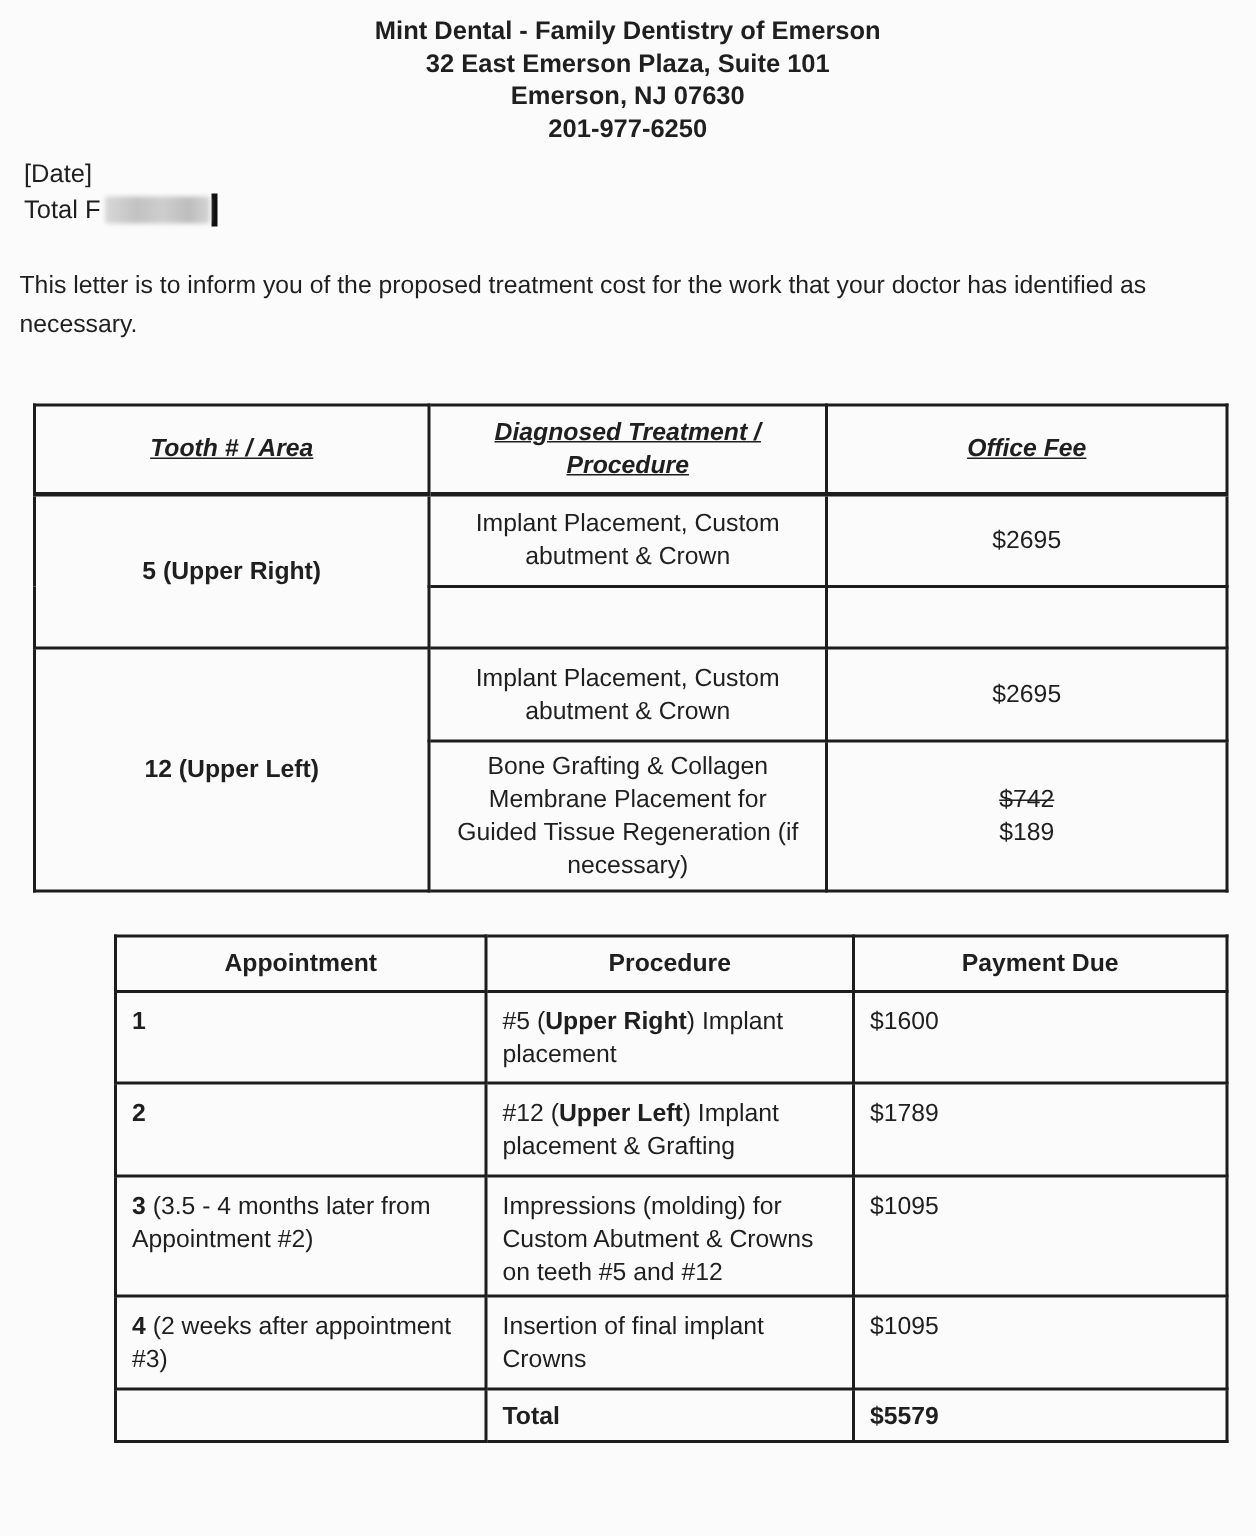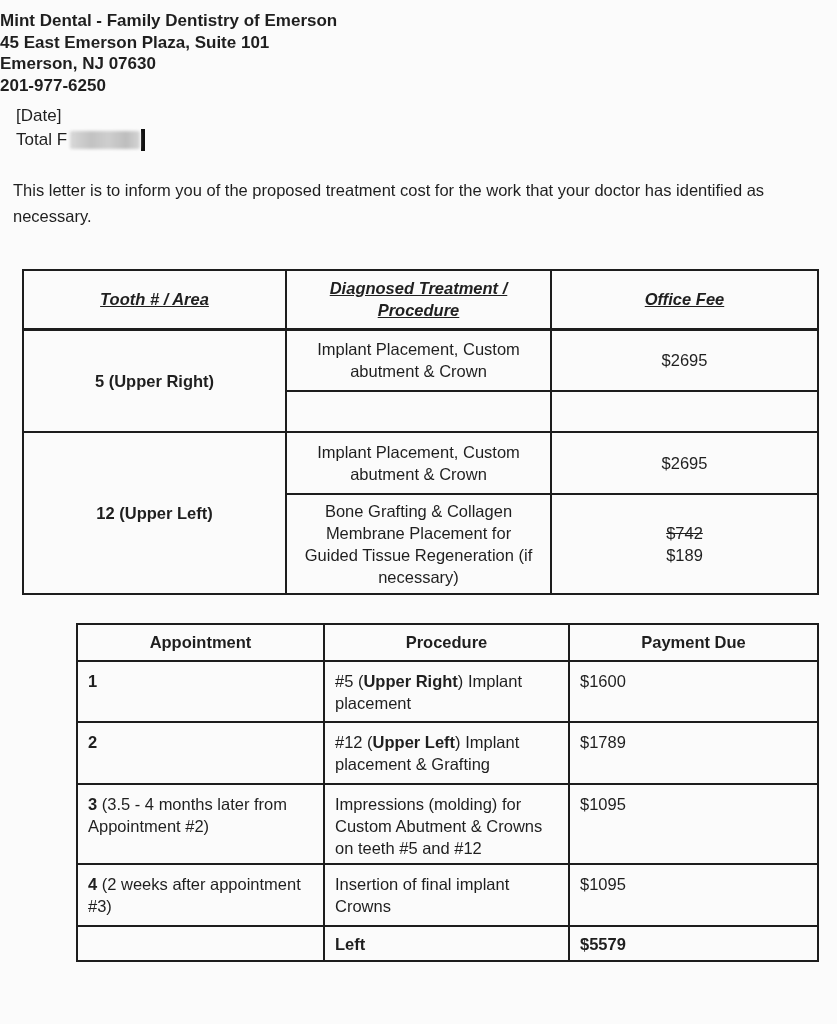--- a/index.html
+++ b/index.html
@@ -8,20 +8,21 @@
     background:#fbfbfb;
     font-family:"Liberation Sans", sans-serif;
     color:#1f1f1f;
     -webkit-font-smoothing:antialiased;
   }
   .page { position:relative; width:837px; height:1024px; overflow:hidden; }
 
   
   .letterhead {
     padding-top:10px;
+    text-align:center;
     font-weight:bold;
     font-size:17px;
     line-height:21.5px;
   }
 
   
   .date-line {
     margin:9px 0 0 16px;
     font-size:17px;
     line-height:22px;
@@ -122,21 +123,21 @@
   .t2 tr.rh-total td { vertical-align:middle; padding-top:4px; }
   .b { font-weight:bold; }
 </style>
 </head>
 <body>
 
 <div class="page">
 
   <div class="letterhead">
     <div>Mint Dental - Family Dentistry of Emerson</div>
-    <div>45 East Emerson Plaza, Suite 101</div>
+    <div>32 East Emerson Plaza, Suite 101</div>
     <div>Emerson, NJ 07630</div>
     <div>201-977-6250</div>
   </div>
 
   <div class="date-line">[Date]</div>
   <div class="salutation">
     <span>Total F</span>
     <span class="redaction"></span>
     <span class="text-cursor"></span>
   </div>
@@ -216,19 +217,19 @@
       <td><span>Impressions (molding) for Custom Abutment &amp; Crowns on teeth #5 and #12</span><span class="b"></span><span></span></td>
       <td>$1095</td>
     </tr>
     <tr class="rh-62">
       <td><span class="b">4</span><span> (2 weeks after appointment #3)</span></td>
       <td><span>Insertion of final implant Crowns</span><span class="b"></span><span></span></td>
       <td>$1095</td>
     </tr>
     <tr class="rh-total">
       <td></td>
-      <td class="b">Left</td>
+      <td class="b">Total</td>
       <td class="b">$5579</td>
     </tr>
   </tbody>
     </table>
 
 </div>
 
 </body></html>

